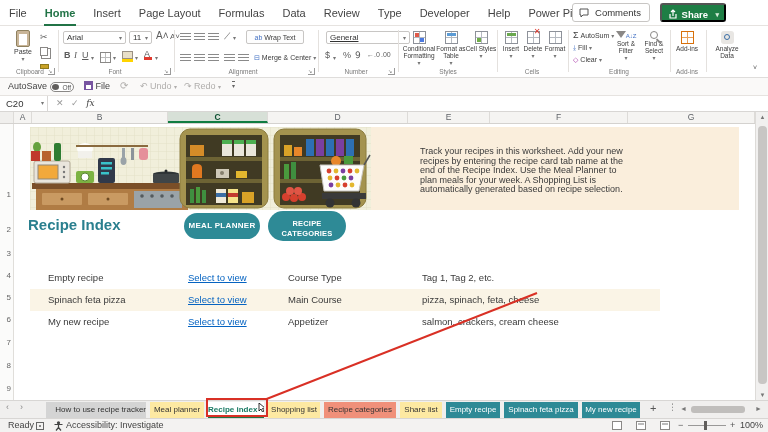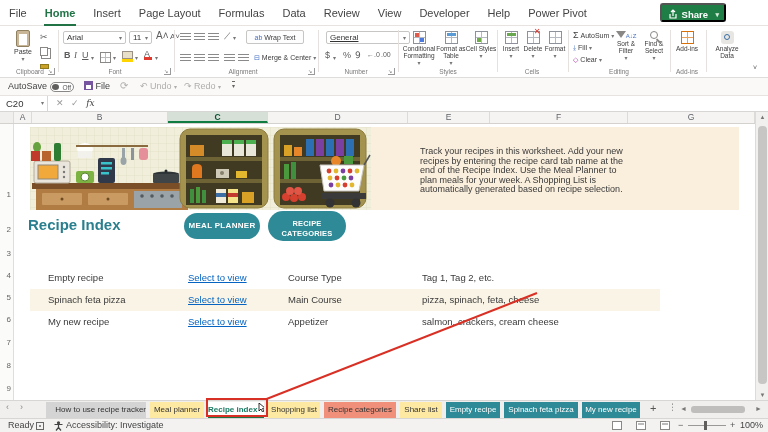--- a/index.html
+++ b/index.html
@@ -111,21 +111,27 @@
   .viewic.v2::after { content:""; position:absolute; left:1px; top:1px; right:1px; height:2px; background:#bbb; }
   #zoomtrack { position:absolute; left:688px; top:6px; width:38px; height:1px; background:#9a9998; }
   #zoomthumb { position:absolute; left:704px; top:2px; width:3px; height:9px; background:#605e5c; }
 
   .redline-svg { position:absolute; left:0; top:0; width:768px; height:432px; pointer-events:none; }
 </style>
 </head>
 <body>
 
 <div id="tabrow">
-  <span class="rtab">File</span><span class="rtab active">Home</span><span class="rtab">Insert</span><span class="rtab">Page Layout</span><span class="rtab">Formulas</span><span class="rtab">Data</span><span class="rtab">Review</span><span class="rtab">View</span><span class="rtab">Developer</span><span class="rtab">Help</span><span class="rtab">Power Pivot</span>
+  <span class="rtab">File</span><span class="rtab active">Home</span><span class="rtab">Insert</span><span class="rtab">Page Layout</span><span class="rtab">Formulas</span><span class="rtab">Data</span><span class="rtab">Review</span><span class="rtab">Type</span><span class="rtab">Developer</span><span class="rtab">Help</span><span class="rtab">Power Pivot</span>
+  <button id="comments-btn">
+    <svg width="10" height="10" viewBox="0 0 10 10">
+        <path d="M1 1h8v6H4L2 9V7H1z" fill="none" stroke="#555" stroke-width="1"></path>
+      </svg>
+    <span>Comments</span>
+  </button>
   <button id="share-btn">
     <svg width="10" height="10" viewBox="0 0 10 10">
         <path d="M5 7V1M3 3l2-2 2 2M2 5v4h6V5" fill="none" stroke="#fff" stroke-width="1.2"></path>
       </svg>
     <span>Share</span><span class="car">▾</span>
   </button>
 </div>
 
 <div id="ribbon">
 

